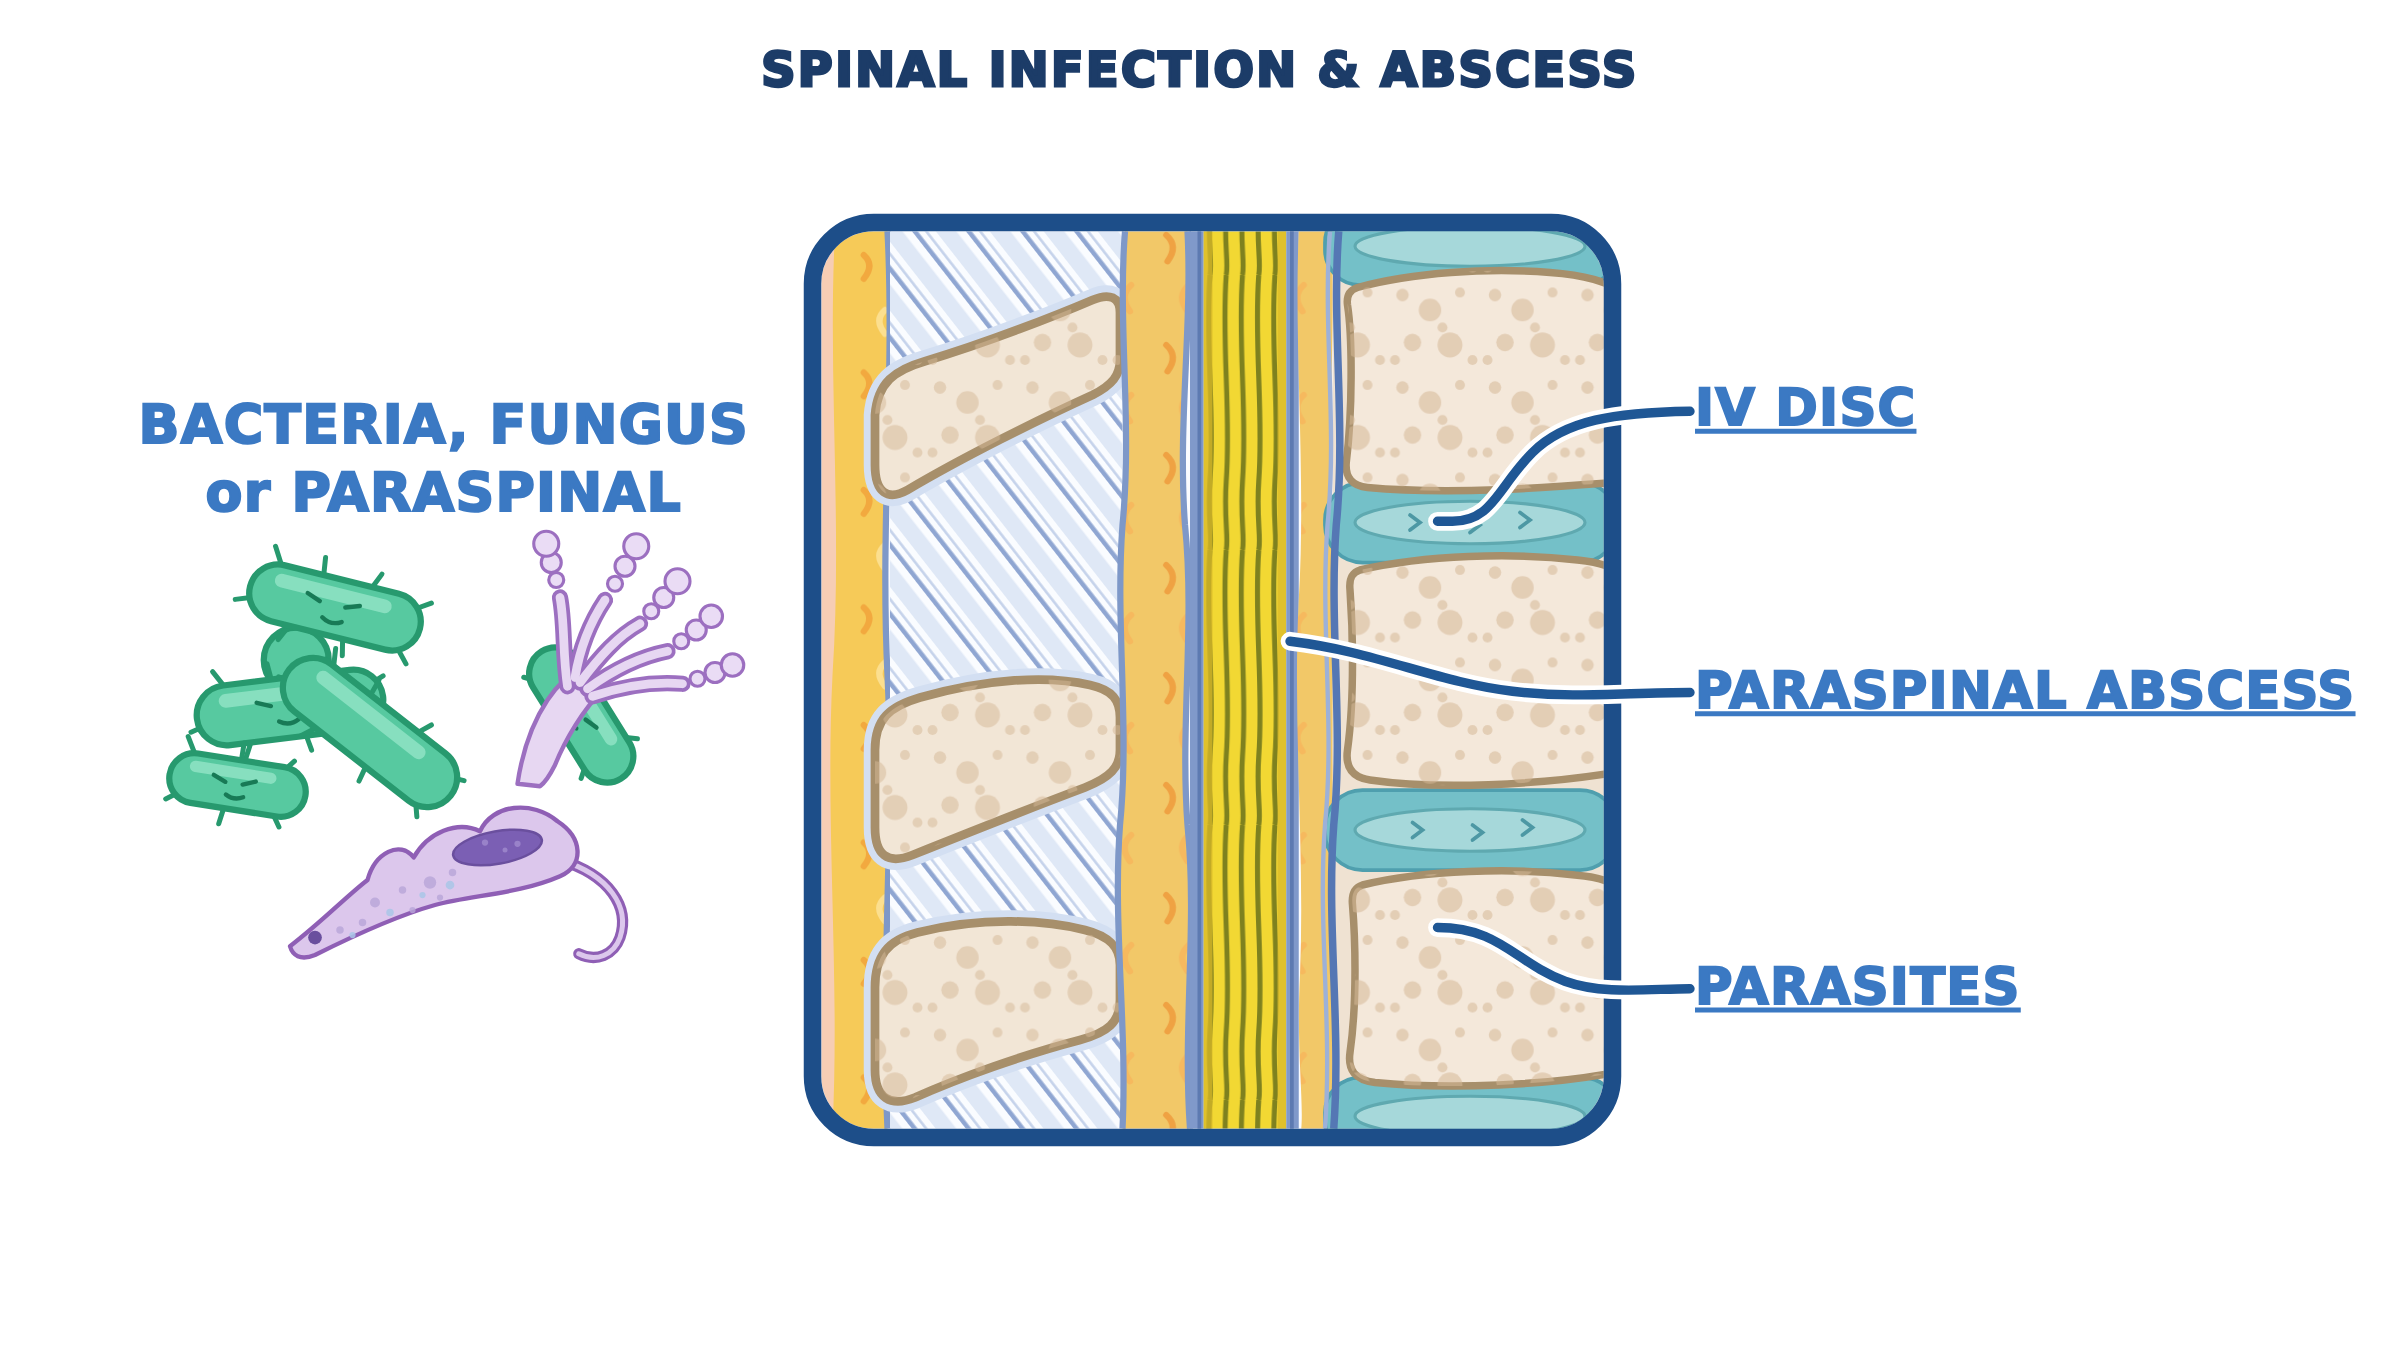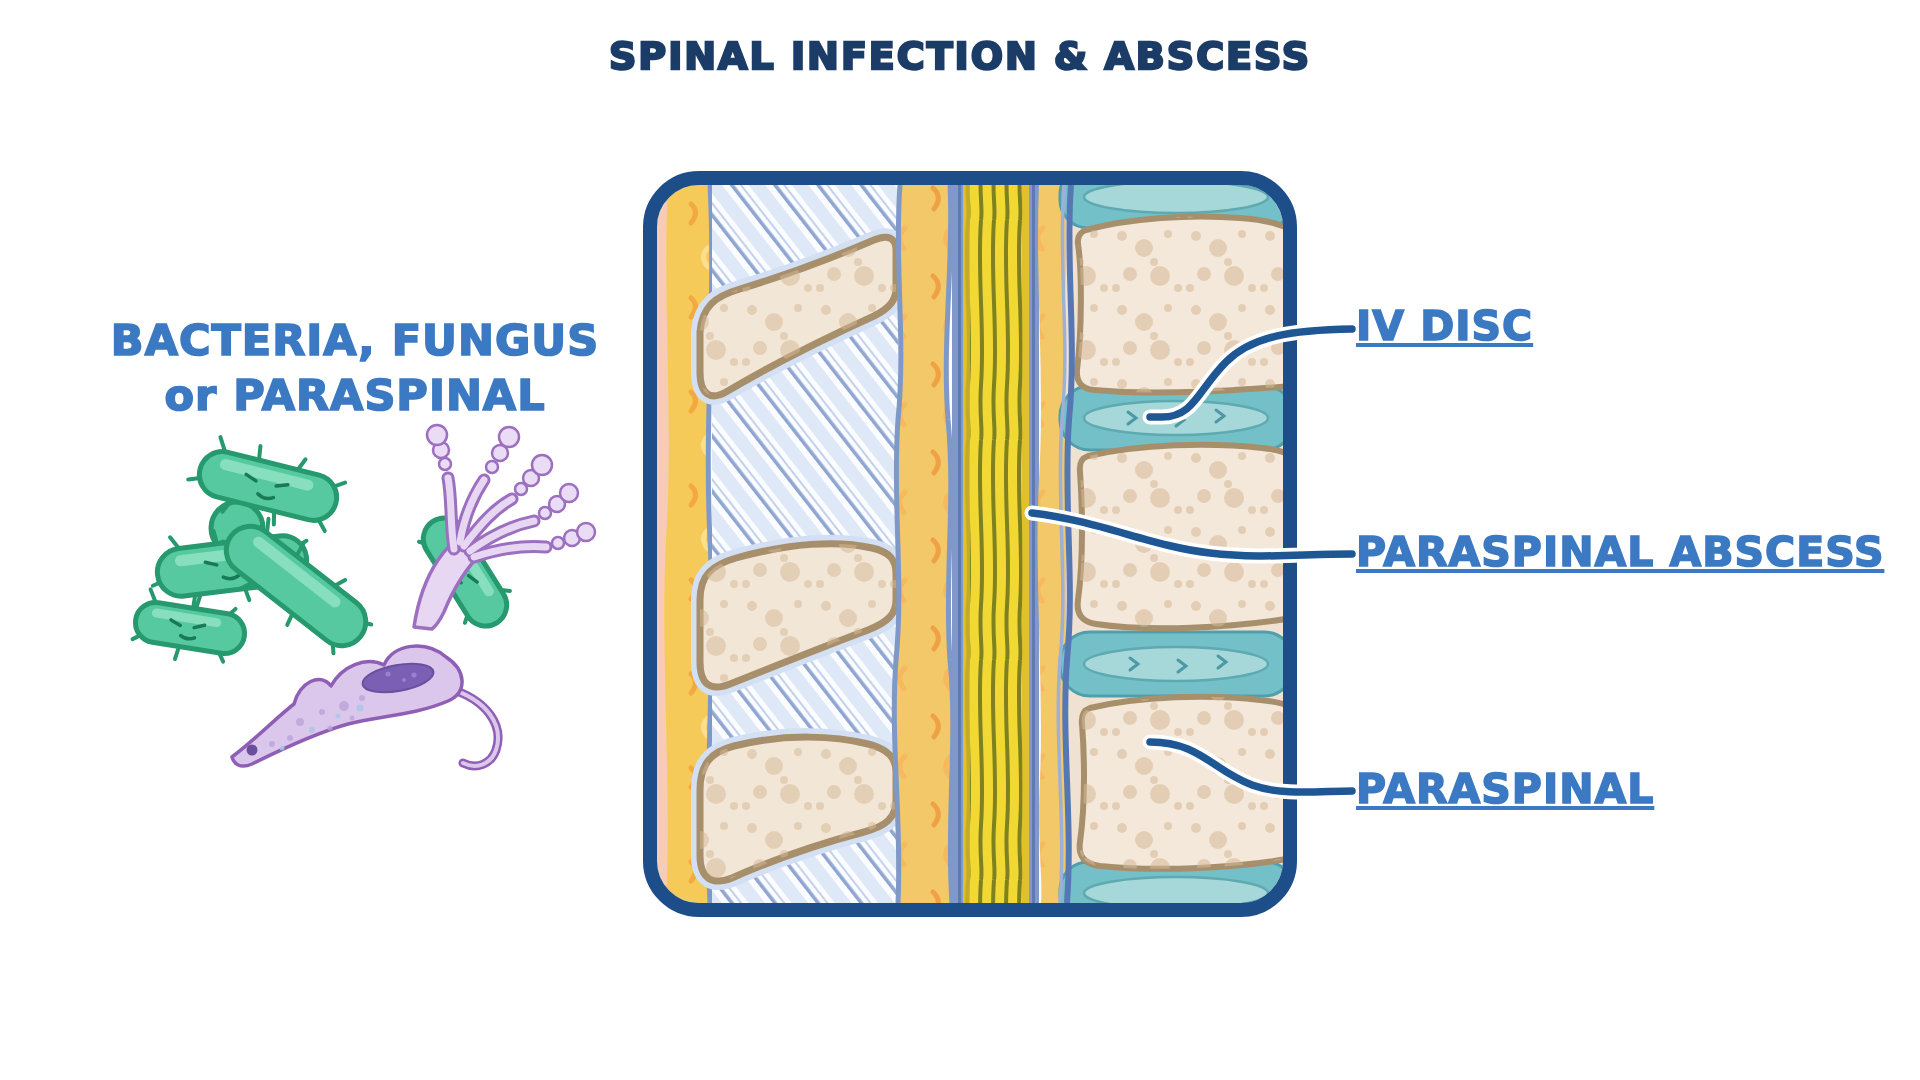--- a/index.html
+++ b/index.html
@@ -354,15 +354,15 @@
 
   <div class="page-title">SPINAL INFECTION &amp; ABSCESS</div>
 
   <div class="caption">
     <div>BACTERIA, FUNGUS</div>
     <div>or PARASPINAL</div>
   </div>
 
   <div class="side-label lbl-ivdisc">IV DISC</div>
   <div class="side-label lbl-paraspinal">PARASPINAL ABSCESS</div>
-  <div class="side-label lbl-vertebrae">PARASPINAL</div>
+  <div class="side-label lbl-vertebrae">PARASITES</div>
 
 </div>
 
 </body></html>

